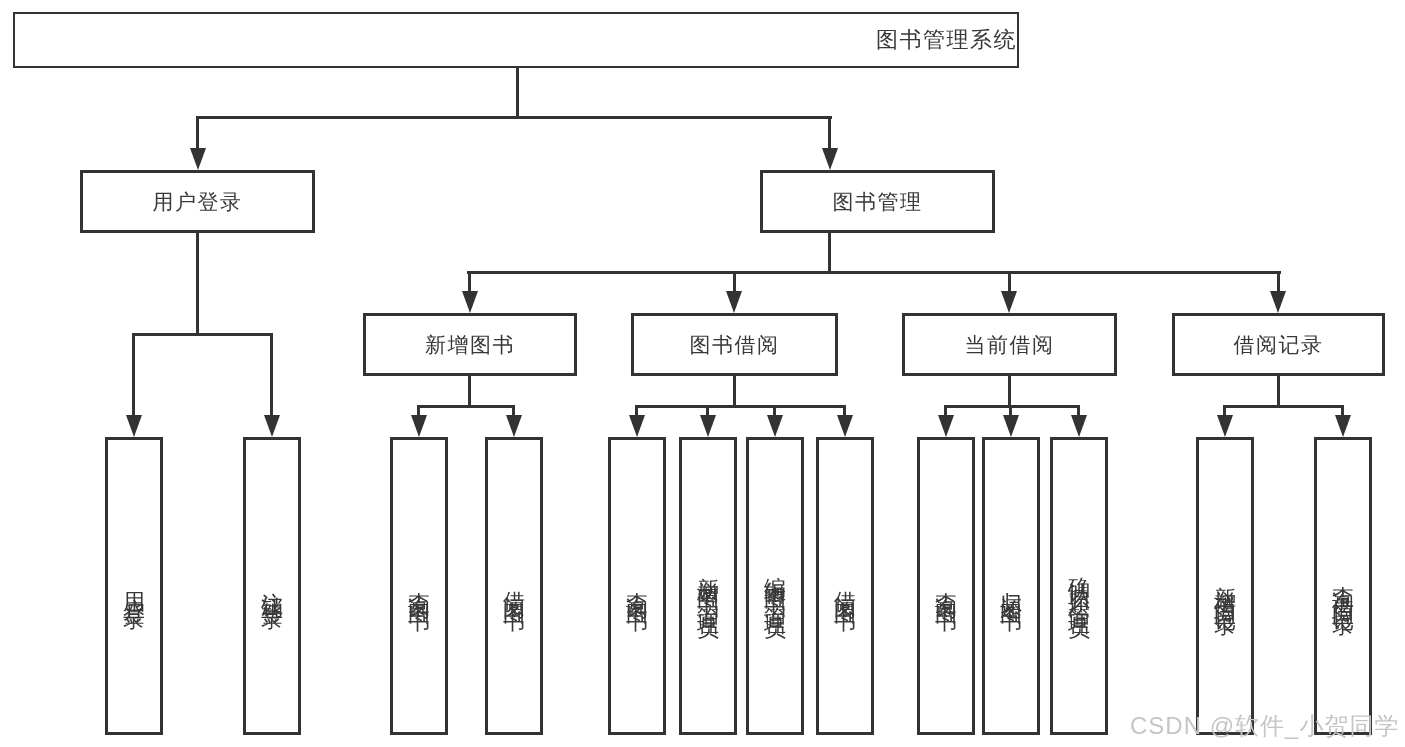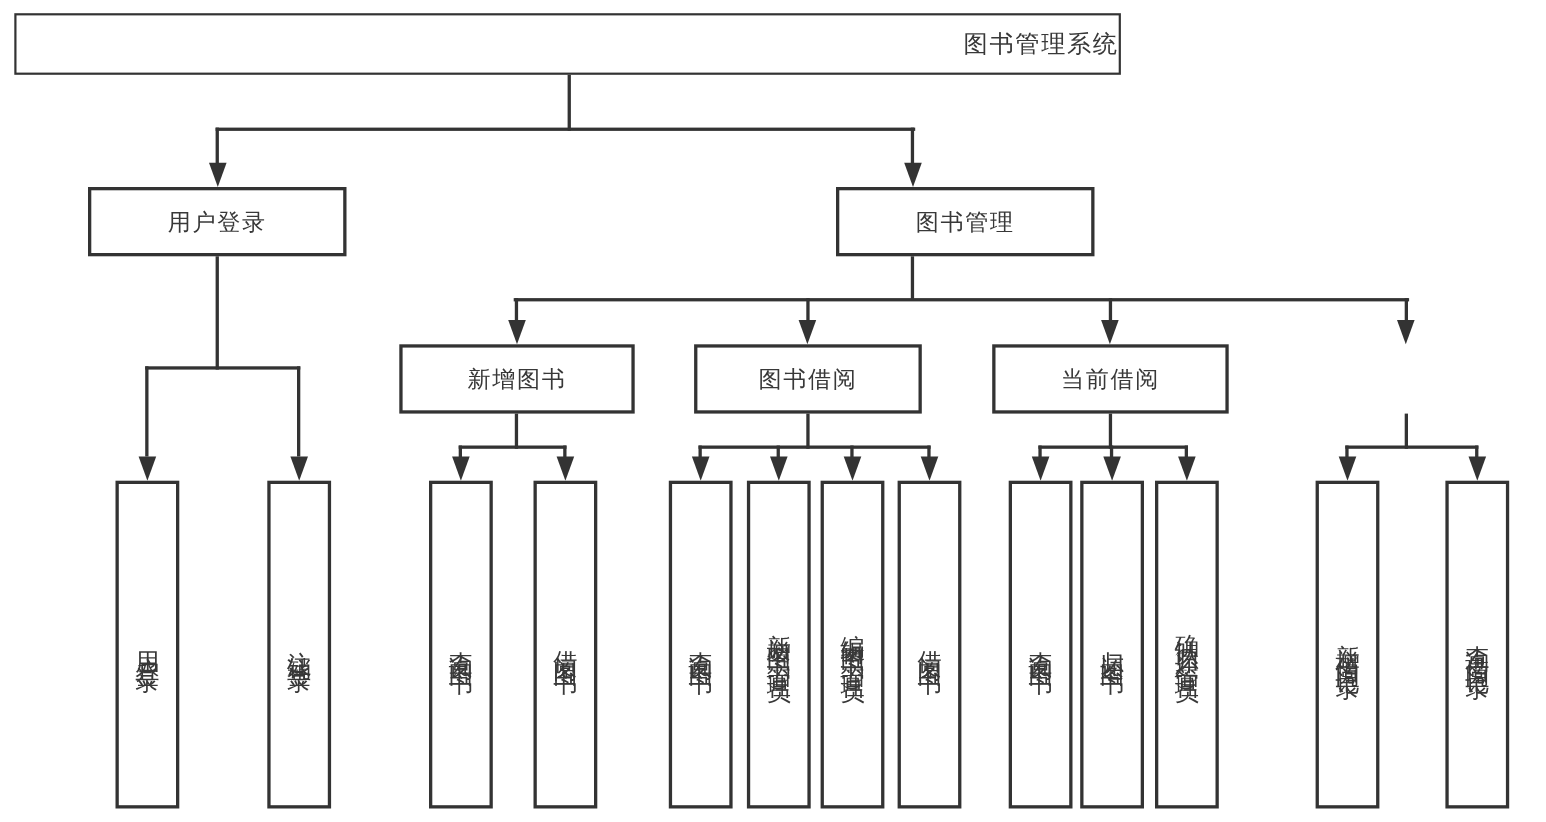--- a/index.html
+++ b/index.html
@@ -93,20 +93,23 @@
 
   <div class="hbox" style="left:363px;top:313px;width:214px;height:63px;">
     <span>新增图书</span>
   </div>
   <div class="hbox" style="left:631px;top:313px;width:207px;height:63px;">
     <span>图书借阅</span>
   </div>
   <div class="hbox" style="left:902px;top:313px;width:215px;height:63px;">
     <span>当前借阅</span>
   </div>
+  <div class="hbox" style="left:1172px;top:313px;width:213px;height:63px;">
+    <span>借阅记录</span>
+  </div>
 
   <div class="v" style="left:196px;top:233px;height:103px;"></div>
   <div class="h" style="left:132px;top:333px;width:141px;"></div>
   <div class="v" style="left:132px;top:333px;height:82px;"></div>
   <div class="ar" style="left:126px;top:415px;"></div>
   <div class="v" style="left:270px;top:333px;height:82px;"></div>
   <div class="ar" style="left:264px;top:415px;"></div>
 
   <div class="v" style="left:468px;top:376px;height:32px;"></div>
   <div class="h" style="left:417px;top:405px;width:98px;"></div>
@@ -179,14 +182,15 @@
     <span class="vtxt">确认归还（管理员）</span>
   </div>
 
   <div class="vbox" style="left:1196px;">
     <span class="vtxt">新增借阅记录</span>
   </div>
   <div class="vbox" style="left:1314px;">
     <span class="vtxt">查询借阅记录</span>
   </div>
 
+  <div class="wm">CSDN @软件_小贺同学</div>
 
 </div>
 
 </body></html>

